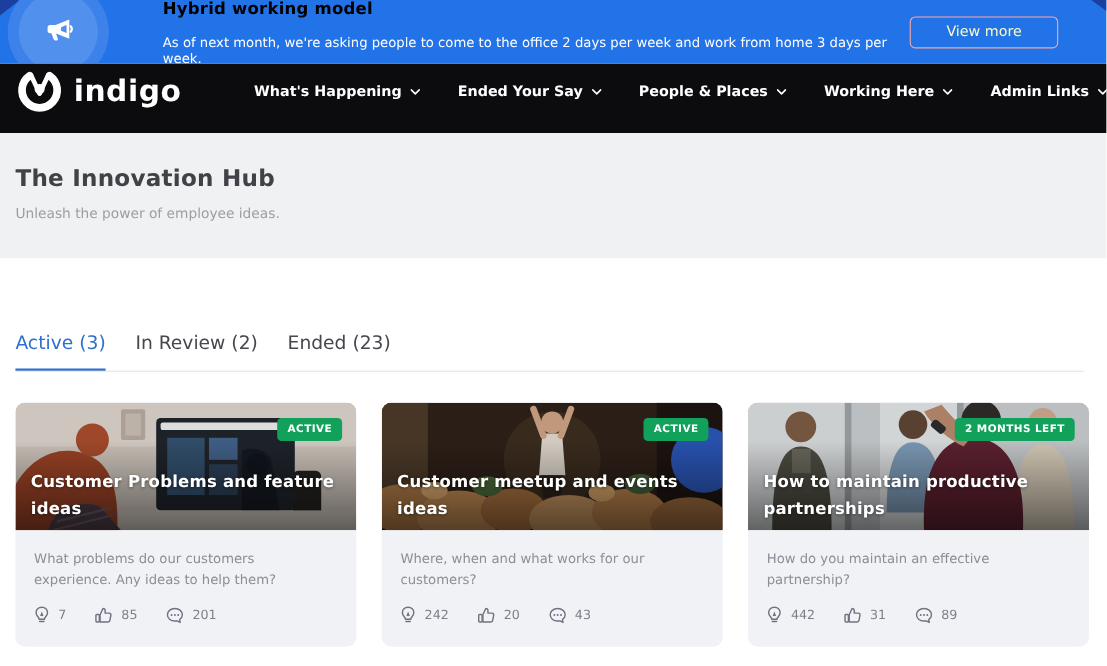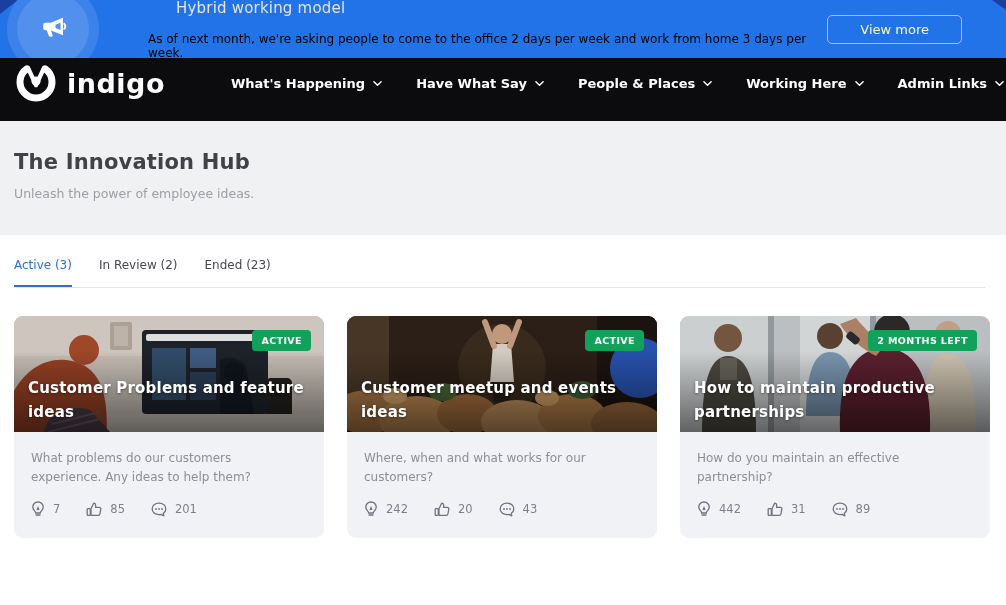--- a/index.html
+++ b/index.html
@@ -22,22 +22,22 @@
   .megaphone-wrap { position: relative; width: 132px; height: 58px; flex: 0 0 auto; }
   .mega-circle-outer {
     position: absolute; left: 7px; top: -17px; width: 92px; height: 92px;
     border-radius: 50%; background: #3d82ea;
   }
   .mega-circle-inner {
     position: absolute; left: 17px; top: -7px; width: 72px; height: 72px;
     border-radius: 50%; background: #5190ec; display: flex; align-items: center; justify-content: center;
   }
   .banner-text { flex: 1 1 auto; padding-left: 16px; }
-  .banner-title { color: #e5e5e5; font-size: 15px; font-weight: 400; letter-spacing: .2px; margin-left: 28px; }
-  .banner-subtitle { color: #000000; font-size: 12px; margin-top: 15px; }
+  .banner-title { color: #000000; font-size: 15px; font-weight: 700; letter-spacing: .2px; }
+  .banner-subtitle { color: #ffffff; font-size: 12px; margin-top: 15px; }
   .banner-btn {
     flex: 0 0 auto; margin-right: 44px; background: transparent; color: #fef9c3;
     border: 1px solid #fca5a5; border-radius: 5px; font-size: 13px;
     padding: 6px 32px; cursor: pointer; font-family: inherit;
   }
 
   
   .nav {
     height: 63px; background: #0c0c0e; display: flex; align-items: center;
     padding: 0 16px 12px 14px;
@@ -51,21 +51,21 @@
   .icon-btn { background: none; border: none; cursor: pointer; padding: 0; display: flex; align-items: center; }
 
   
   .page-header { background: #f0f1f3; padding: 29px 14px 34px 14px; }
   .page-title { color: #414147; font-size: 21px; font-weight: 600; letter-spacing: .2px; }
   .page-subtitle { color: #9d9da3; font-size: 12.5px; margin-top: 12px; }
 
   
   .tabs-section { background: #ffffff; padding: 23px 14px 0 14px; }
   .tabs-row { display: flex; gap: 27px; }
-  .tab { font-size: 12px; color: #47474f; padding-bottom: 13px; cursor: pointer; border-bottom: 2px solid transparent; }
+  .tab { font-size: 17px; color: #47474f; padding-bottom: 13px; cursor: pointer; border-bottom: 2px solid transparent; margin-top: 44px; }
   .tab.active { color: #2e6fd2; border-bottom-color: #2e6fd2; }
   .tabs-rule { height: 1px; background: #e5e5e8; margin-right: 7px; }
 
   
   .cards { display: flex; gap: 23px; padding: 28px 14px 0 14px; }
   .card { width: 310px; border-radius: 9px; overflow: hidden; background: #f1f2f6; cursor: pointer; }
   .card-media { position: relative; height: 116px; overflow: hidden; }
   .card-media svg.photo { display: block; width: 100%; height: 100%; }
   .media-shade {
     position: absolute; inset: 0;
@@ -124,21 +124,21 @@
   </div>
 
   <div class="nav-menu">
     <div class="nav-item">
       <span>What's Happening</span>
       <svg class="chev" viewBox="0 0 10 10">
           <path d="M1 3 L5 7 L9 3" stroke="#ffffff" stroke-width="1.6" fill="none" stroke-linecap="round" stroke-linejoin="round"></path>
         </svg>
     </div>
     <div class="nav-item">
-      <span>Have What Say</span>
+      <span>Ended Your Say</span>
       <svg class="chev" viewBox="0 0 10 10">
           <path d="M1 3 L5 7 L9 3" stroke="#ffffff" stroke-width="1.6" fill="none" stroke-linecap="round" stroke-linejoin="round"></path>
         </svg>
     </div>
     <div class="nav-item">
       <span>People &amp; Places</span>
       <svg class="chev" viewBox="0 0 10 10">
           <path d="M1 3 L5 7 L9 3" stroke="#ffffff" stroke-width="1.6" fill="none" stroke-linecap="round" stroke-linejoin="round"></path>
         </svg>
     </div>

